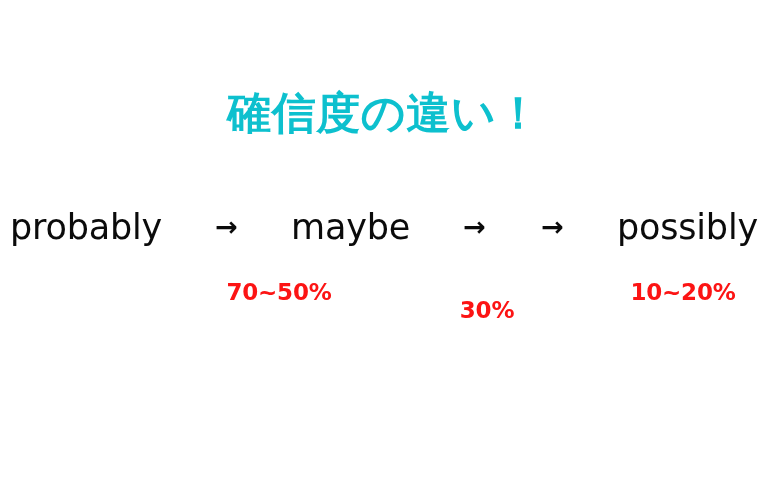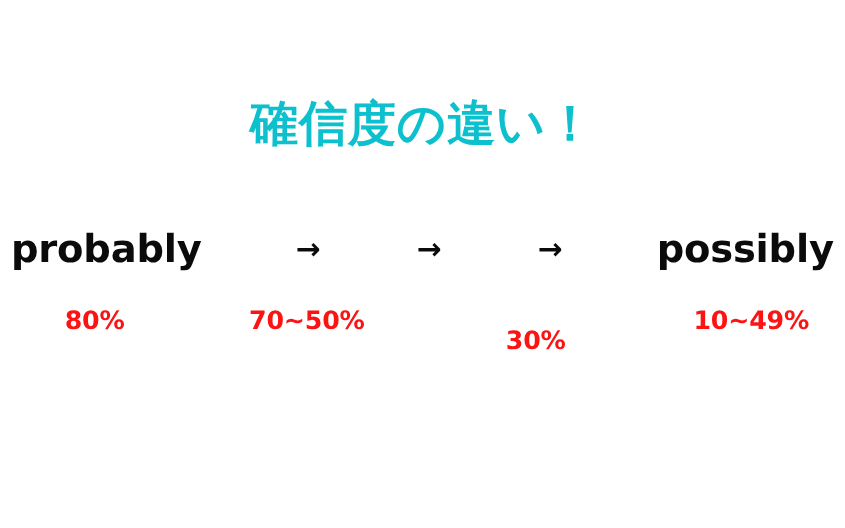--- a/index.html
+++ b/index.html
@@ -47,21 +47,21 @@
     align-items: baseline;
     justify-content: space-between;
     width: 756px;
     margin: 0 auto;
     padding: 0 4px;
     box-sizing: border-box;
   }
   .word {
     font-size: 35px;
     line-height: 46px;
-    font-weight: 700;
+    font-weight: 400;
     color: #0b0b0b;
     white-space: nowrap;
     letter-spacing: -0.2px;
   }
   .arrow {
     font-size: 27px;
     line-height: 46px;
     font-weight: 700;
     color: #0b0b0b;
     padding: 0 2px;
@@ -97,26 +97,26 @@
 
 <div class="slide">
 
   <div class="title">確信度の違い！</div>
 
   <div class="scale">
 
     <div class="word-row">
       <span class="word">probably</span>
       <span class="arrow">→</span>
+      <span class="word">maybe</span>
       <span class="arrow">→</span>
       <span class="arrow">→</span>
       <span class="word">possibly</span>
     </div>
 
     <div class="pct-row">
-      <span class="pct pct-0">80%</span>
       <span class="pct pct-1">70~50%</span>
       <span class="pct pct-2">30%</span>
-      <span class="pct pct-3">10~49%</span>
+      <span class="pct pct-3">10~20%</span>
     </div>
 
   </div>
 </div>
 
 </body></html>

